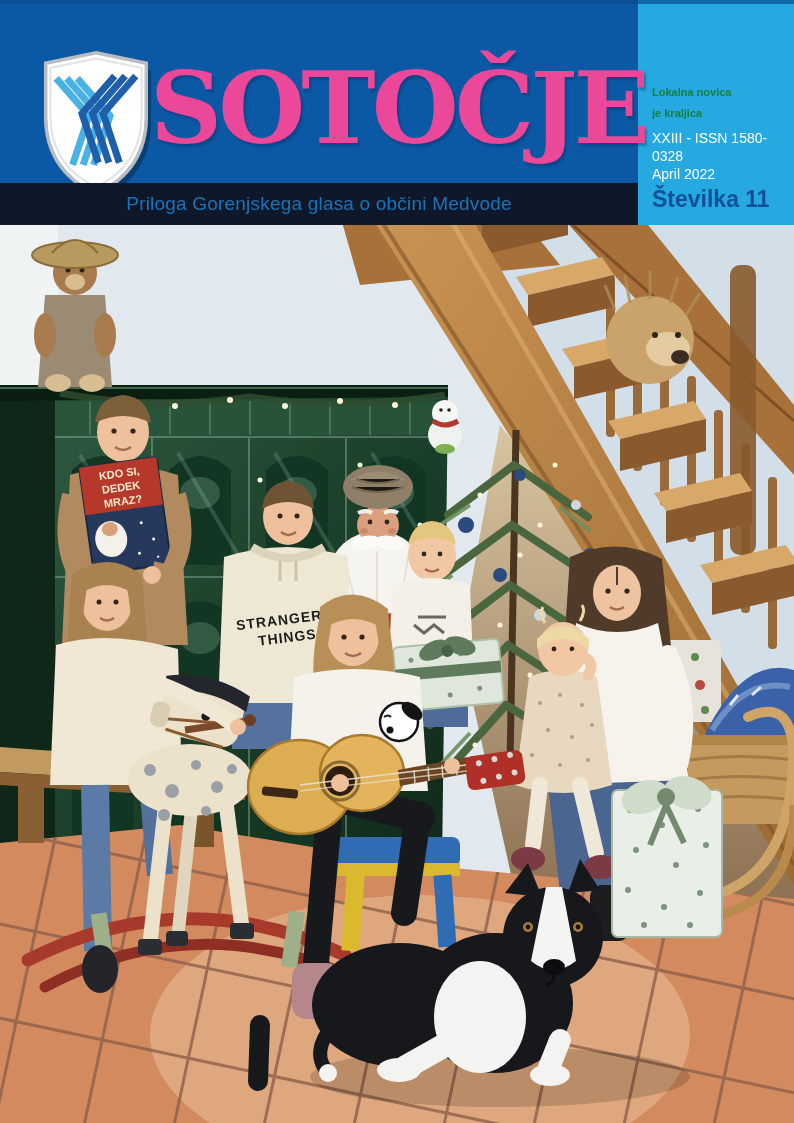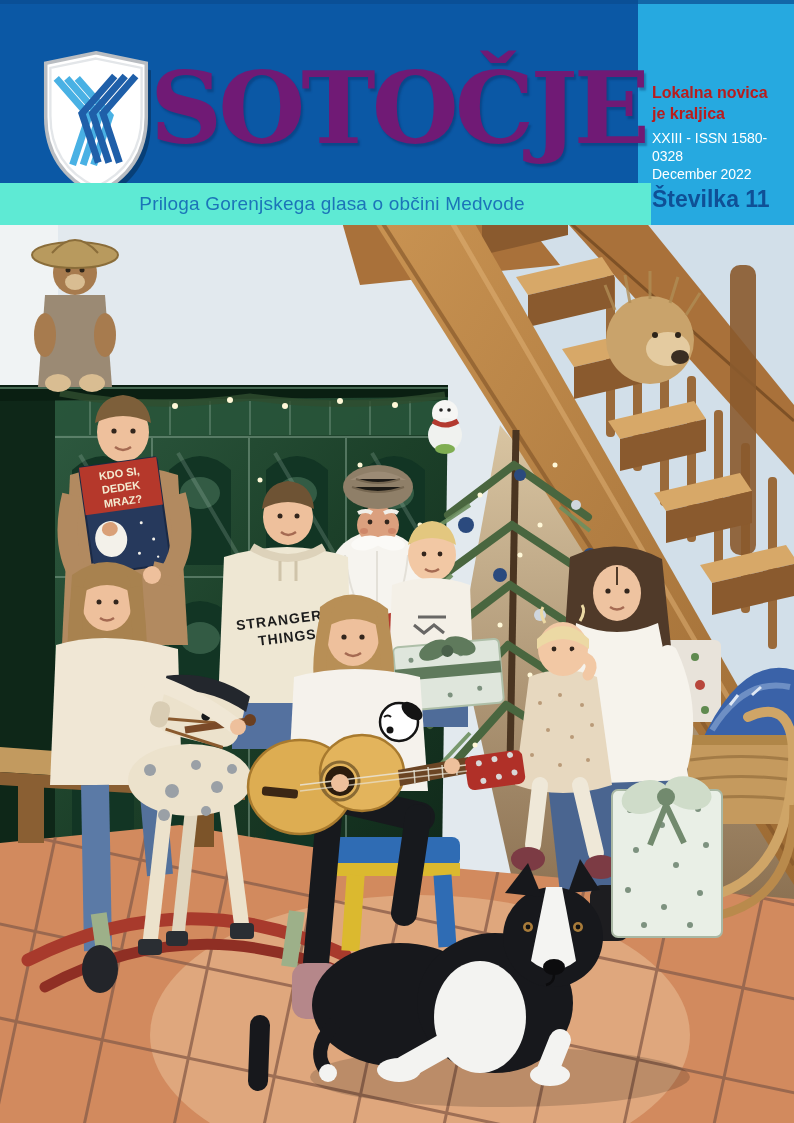--- a/index.html
+++ b/index.html
@@ -2,29 +2,29 @@
 <html><head>
 <meta charset="utf-8">
 <style>
   html,body{margin:0;padding:0;background:#444;}
   .page{position:relative;width:794px;height:1123px;margin:0 auto;background:#fff;overflow:hidden;
         font-family:"Liberation Sans", sans-serif;}
   
   .mast-blue{position:absolute;left:0;top:0;width:638px;height:225px;background:#0b58a5;}
   .mast-topline{position:absolute;left:0;top:0;width:794px;height:4px;background:#0a4c90;opacity:.7;}
   .issue-col{position:absolute;left:638px;top:0;width:156px;height:225px;background:#26a9e0;}
-  .white-strip{position:absolute;left:0;top:183px;width:638px;height:42px;background:#5eead4;
-               display:flex;align-items:center;justify-content:center;padding-left:13px;}
+  .white-strip{position:absolute;left:0;top:183px;width:638px;height:42px;background:#0f172a;
+               display:flex;align-items:center;justify-content:center;}
   .strip-text{font-size:19px;color:#1b74b8;letter-spacing:.2px;}
   .title{position:absolute;left:150px;top:58px;font-family:"DejaVu Serif", serif;font-weight:bold;
-         font-size:100px;line-height:1;color:#701a75;letter-spacing:-4px;
+         font-size:100px;line-height:1;color:#ec4899;letter-spacing:-4px;
          text-shadow:2px 3px 2px rgba(8,40,90,.35);white-space:nowrap;}
   .logo{position:absolute;left:36px;top:48px;width:120px;height:152px;}
-  .tagline{position:absolute;left:652px;top:82px;width:134px;font-size:16px;line-height:21px;
-           color:#b91c1c;font-weight:bold;}
+  .tagline{position:absolute;left:652px;top:82px;width:134px;font-size:11px;line-height:21px;
+           color:#15803d;font-weight:bold;}
   .meta{position:absolute;left:652px;top:129px;width:138px;font-size:14px;line-height:18px;color:#ffffff;}
   .issue-no{position:absolute;left:652px;top:186px;font-size:23px;font-weight:bold;color:#0f5096;}
   
   .photo{position:absolute;left:0;top:225px;width:794px;height:898px;background:#dfe6ec;}
   .photo svg{display:block;}
   svg text.booktext{font-family:"Liberation Sans",sans-serif;font-weight:bold;fill:#f3ead0;}
   svg text.hoodietext{font-family:"Liberation Sans",sans-serif;font-weight:bold;fill:#1c1c1c;letter-spacing:1px;}
 </style>
 </head>
 <body>
@@ -56,21 +56,21 @@
   <div class="white-strip">
     <div class="strip-text">Priloga Gorenjskega glasa o občini Medvode</div>
   </div>
 
   <div class="tagline">
     <div>Lokalna novica</div>
     <div>je kraljica</div>
   </div>
   <div class="meta">
     <div>XXIII - ISSN 1580-0328</div>
-    <div>December 2022</div>
+    <div>April 2022</div>
   </div>
   <div class="issue-no">Številka 11</div>
 
   <div class="photo">
   <svg width="794" height="898" viewBox="0 0 794 898">
     <defs>
       <linearGradient id="stoveG" x1="0" y1="0" x2="1" y2="1">
         <stop offset="0" stop-color="#2e5a40"></stop>
             <stop offset=".5" stop-color="#1c4029"></stop>
             <stop offset="1" stop-color="#10291a"></stop>

